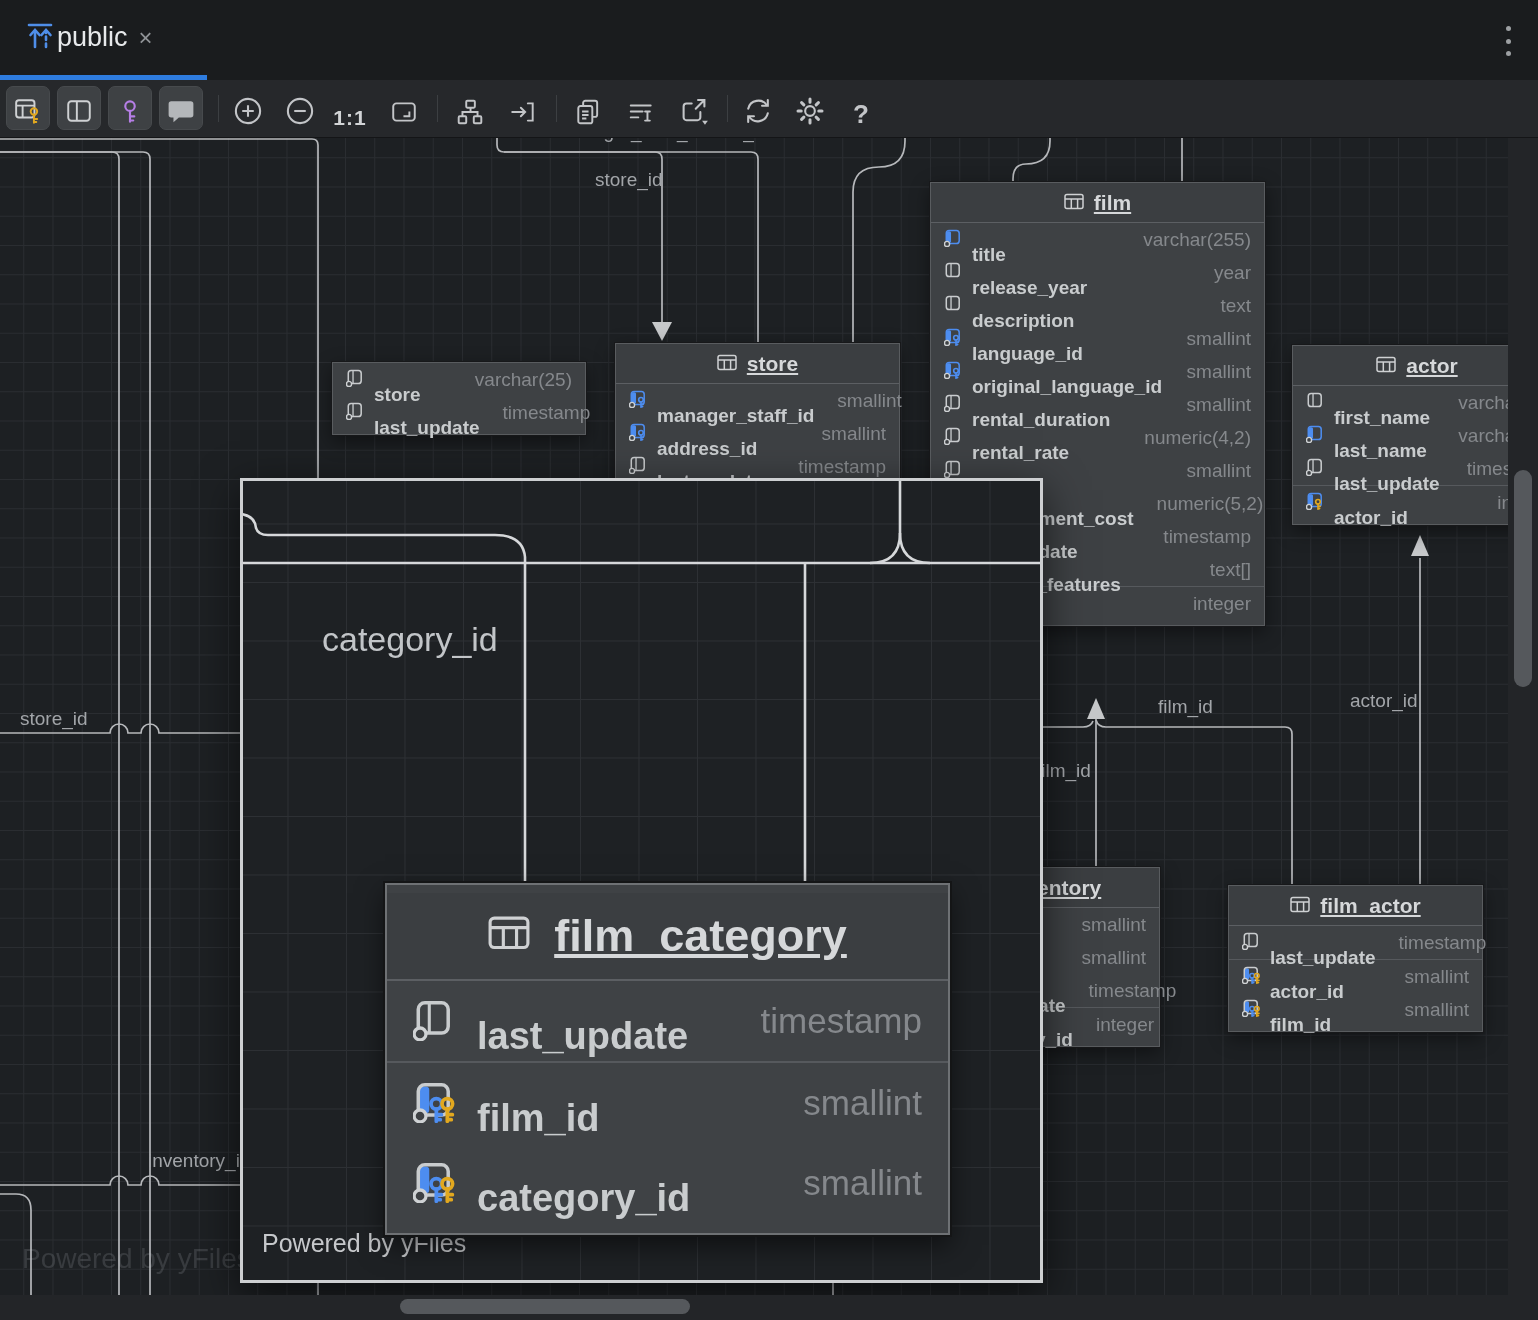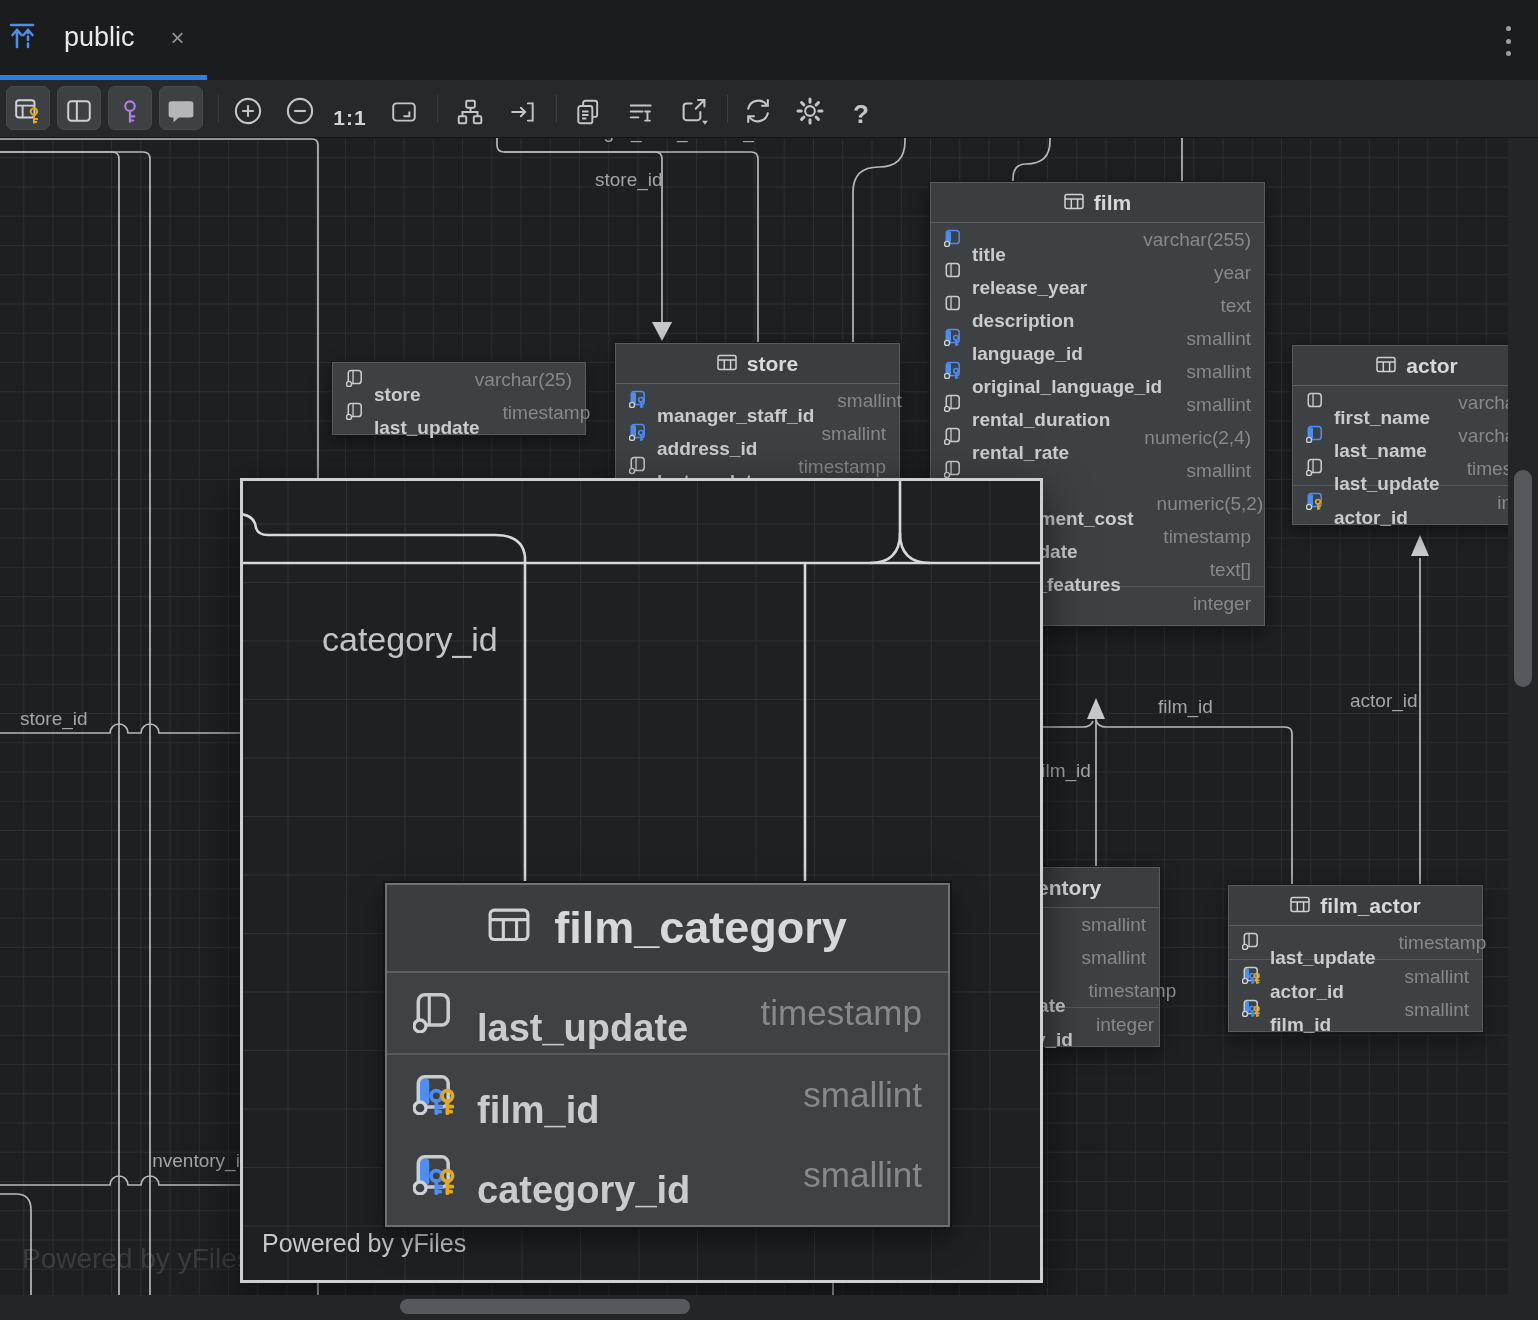--- a/index.html
+++ b/index.html
@@ -2,21 +2,21 @@
 <html><head>
 <meta charset="utf-8">
 <style>
   html,body{margin:0;padding:0;}
   body{width:1538px;height:1320px;overflow:hidden;position:relative;
        background:#1d2023;font-family:"Liberation Sans",sans-serif;
        -webkit-font-smoothing:antialiased;}
 
   
   .tabbar{position:absolute;left:0;top:0;width:1538px;height:80px;background:#1a1c1e;z-index:10;}
-  .tab{position:absolute;left:0;top:0;height:75px;display:flex;align-items:center;padding:0 18px 0 6px;gap:26px;}
+  .tab{position:absolute;left:0;top:0;height:75px;display:flex;align-items:center;padding:0 18px 0 24px;gap:1px;}
   .tab-label{color:#e7e9eb;font-size:27px;}
   .tab-close{color:#8f9296;font-size:24px;margin-left:10px;line-height:1;}
   .tab-underline{position:absolute;left:0;top:75px;width:207px;height:5px;background:#2e7cdf;}
   .kebab{position:absolute;right:26px;top:26px;width:8px;height:30px;display:flex;flex-direction:column;justify-content:space-between;align-items:center;}
   .kebab i{width:5px;height:5px;border-radius:50%;background:#9da0a3;}
 
   
   .toolbar{position:absolute;left:0;top:80px;width:1538px;height:57px;background:#26282b;z-index:10;border-bottom:1px solid #141517;}
   .tbtn{position:absolute;top:6px;width:44px;height:44px;display:flex;align-items:flex-end;justify-content:center;border-radius:7px;}
   .tbtn.toggle{background:#3e4144;border:1px solid #474a4d;box-sizing:border-box;}
@@ -28,30 +28,30 @@
   .canvas{position:absolute;left:0;top:137px;width:1538px;height:1183px;background-color:#1d2023;
     background-image:linear-gradient(#2a2d31 1px,transparent 1px),linear-gradient(90deg,#2a2d31 1px,transparent 1px);
     background-size:29.25px 29.25px;background-position:-6px -9px;}
   .edges{position:absolute;left:0;top:0;z-index:1;}
   .edge-label{position:absolute;color:#a2a5a9;font-size:19px;white-space:nowrap;z-index:2;}
 
   
   .table{position:absolute;z-index:3;background:#3e4144;border:1px solid #595c5f;
          box-shadow:0 0 0 1px #17181a,0 6px 18px rgba(0,0,0,.45);box-sizing:border-box;}
   .thead{height:39px;display:flex;align-items:center;justify-content:center;gap:10px;
-         border-bottom:1px solid #5c5f63;color:#d6d8da;font-weight:bold;font-size:21px;background:#3b3e41;}
+         border-bottom:1px solid #5c5f63;color:#d6d8da;font-weight:bold;font-size:21px;background:#3b3e41;text-decoration:underline;}
   .trow{height:33px;display:flex;align-items:center;padding:0 13px;gap:9px;}
   .rname{font-weight:bold;color:#c9ccce;font-size:19px;white-space:nowrap;margin-top:31px;}
   .rtype{margin-left:auto;color:#85888c;font-size:19px;white-space:nowrap;padding-left:14px;}
   .tsep2{height:1px;background:#56595d;}
   .tpad{height:5px;}
 
   
   .table.mag{background:#3f4245;border:2px solid #6e7174;box-shadow:0 0 0 2px #141516,0 10px 26px rgba(0,0,0,.55);}
-  .mag .thead{height:86px;font-size:45px;gap:24px;border-bottom:2px solid #5c5f63;}
+  .mag .thead{height:86px;font-size:45px;gap:24px;border-bottom:2px solid #5c5f63;margin-top:8px;}
   .mag .trow{height:80px;padding:0 26px;gap:20px;}
   .mag .rname{font-size:38px;}
   .mag .rtype{font-size:35px;}
   .mag .tsep2{height:2px;}
   .mag .tpad{height:10px;}
 
   
   .loupe{position:absolute;left:240px;top:341px;width:797px;height:799px;z-index:5;
     border:3px solid #cdcfd1;background-color:#1e2124;
     background-image:linear-gradient(#2d3034 1px,transparent 1px),linear-gradient(90deg,#2d3034 1px,transparent 1px);
@@ -303,21 +303,21 @@
           <span class="rname">rental_duration</span>
           <span class="rtype">smallint</span>
         </div>
         <div class="trow">
           <span><svg width="19" height="19" viewBox="0 0 20 20">
               <rect x="2.4" y="2.6" width="13.6" height="13.8" rx="3" fill="none" stroke="#c9ccce" stroke-width="1.6"></rect>
               <path d="M7.4,2.6 V16.4" stroke="#c9ccce" stroke-width="1.4"></path>
               <circle cx="3.2" cy="16.8" r="2.7" fill="#3e4144" stroke="#cfd2d4" stroke-width="1.5"></circle>
             </svg></span>
           <span class="rname">rental_rate</span>
-          <span class="rtype">numeric(2,4)</span>
+          <span class="rtype">numeric(4,2)</span>
         </div>
         <div class="trow">
           <span><svg width="19" height="19" viewBox="0 0 20 20">
               <rect x="2.4" y="2.6" width="13.6" height="13.8" rx="3" fill="none" stroke="#c9ccce" stroke-width="1.6"></rect>
               <path d="M7.4,2.6 V16.4" stroke="#c9ccce" stroke-width="1.4"></path>
               <circle cx="3.2" cy="16.8" r="2.7" fill="#3e4144" stroke="#cfd2d4" stroke-width="1.5"></circle>
             </svg></span>
           <span class="rname">length</span>
           <span class="rtype">smallint</span>
         </div>

